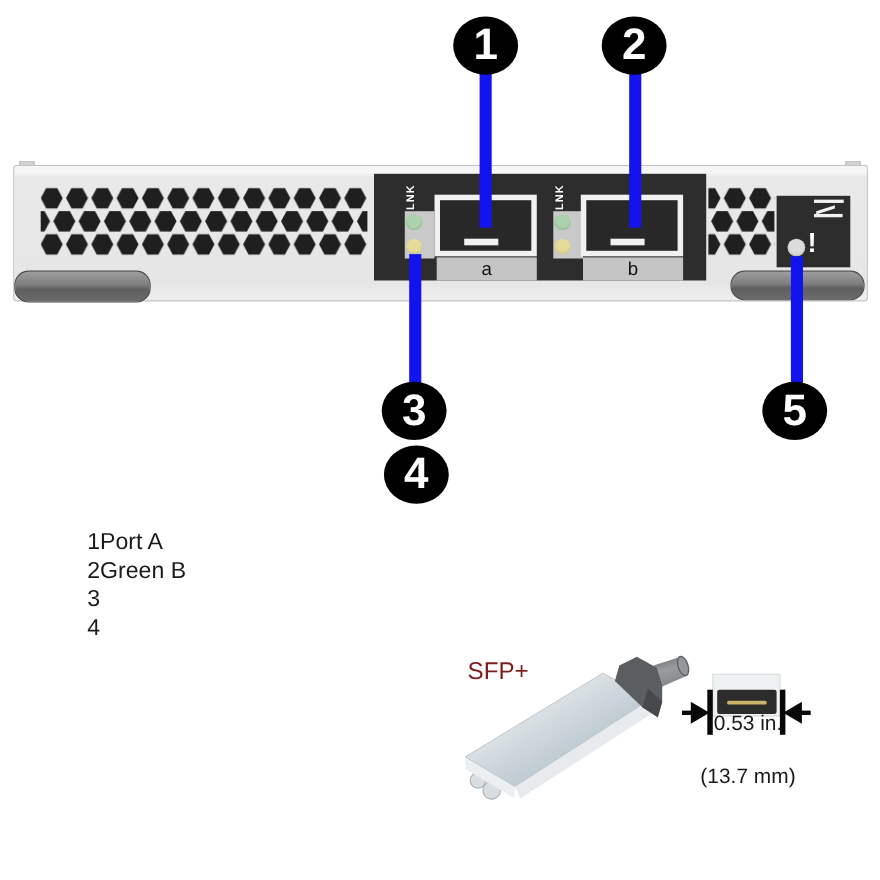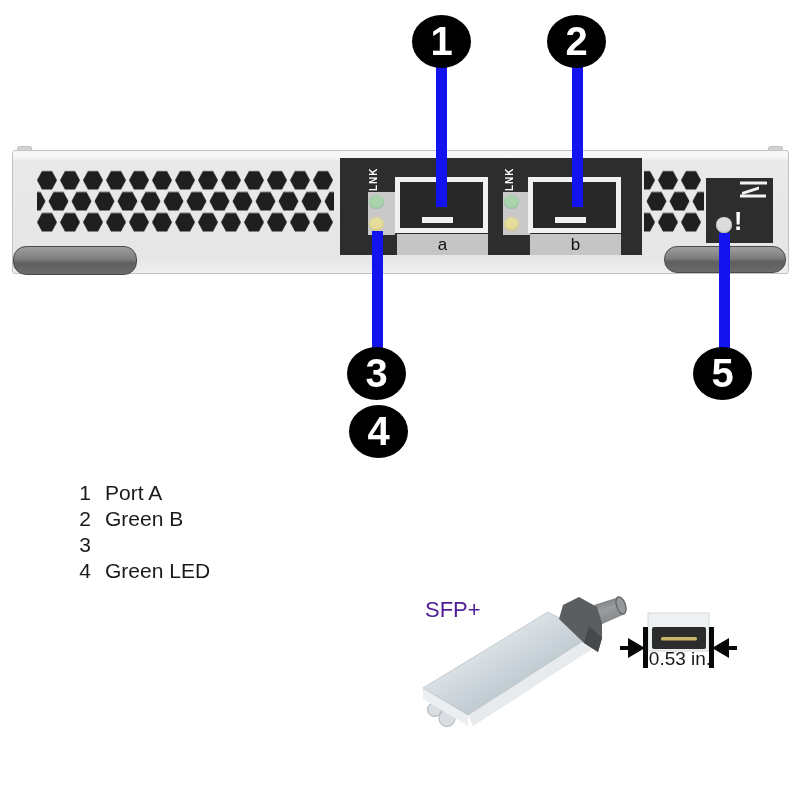--- a/index.html
+++ b/index.html
@@ -54,24 +54,24 @@
   .callout{
     position:absolute;width:59px;height:53px;background:#000000;border-radius:50%;
     color:#ffffff;font-size:40px;font-weight:bold;z-index:7;
     display:flex;align-items:center;justify-content:center;
   }
 
   
   #legend{position:absolute;left:78px;top:480px;color:#1a1a1a;font-size:21px;}
   .legend-row{display:flex;height:26px;line-height:26px;}
   .legend-num{width:13px;text-align:right;}
-  .legend-label{margin-left:14px;white-space:nowrap;}
-
-  
-  #sfp-label{position:absolute;left:425px;top:597px;font-size:22px;color:#4c1d95;}
+  .legend-label{white-space:nowrap;}
+
+  
+  #sfp-label{position:absolute;left:425px;top:597px;font-size:22px;color:#7f1d1d;}
   .dim-text{position:absolute;left:616px;width:128px;text-align:center;
     font-size:19px;color:#1a1a1a;line-height:21px;}
   svg{display:block;}
 </style>
 </head>
 <body>
 
 <div id="canvas">
 
   <div class="corner-tab" style="left:17px;"></div>
@@ -145,21 +145,20 @@
     </div>
     <div class="legend-row">
       <span class="legend-num">2</span>
       <span class="legend-label">Green B</span>
     </div>
     <div class="legend-row">
       <span class="legend-num">3</span>
     </div>
     <div class="legend-row">
       <span class="legend-num">4</span>
-      <span class="legend-label">Green LED</span>
     </div>
   </div>
 
   <div id="sfp-label">SFP+</div>
 
   <svg class="abs" style="left:413px;top:593px;" width="218" height="145" viewBox="0 0 218 145">
     <defs>
       <linearGradient id="sfpTop" gradientUnits="userSpaceOnUse" x1="70" y1="48" x2="96" y2="92">
         <stop offset="0" stop-color="#e0e5e8"></stop>
         <stop offset="0.6" stop-color="#cdd6dc"></stop>
@@ -192,14 +191,15 @@
     <rect x="45" y="31" width="36" height="3.5" rx="1.5" fill="#c9b469"></rect>
     <rect x="27" y="21" width="5" height="41" fill="#080808"></rect>
     <rect x="93" y="21" width="5" height="41" fill="#080808"></rect>
     <polygon points="12,32 29,42 12,52" fill="#080808"></polygon>
     <rect x="4" y="40" width="9" height="4" fill="#080808"></rect>
     <polygon points="113,32 96,42 113,52" fill="#080808"></polygon>
     <rect x="112" y="40" width="9" height="4" fill="#080808"></rect>
   </svg>
 
   <div class="dim-text" style="top:648px;">0.53 in.</div>
+  <div class="dim-text" style="top:696px;">(13.7 mm)</div>
 
 </div>
 
 </body></html>

